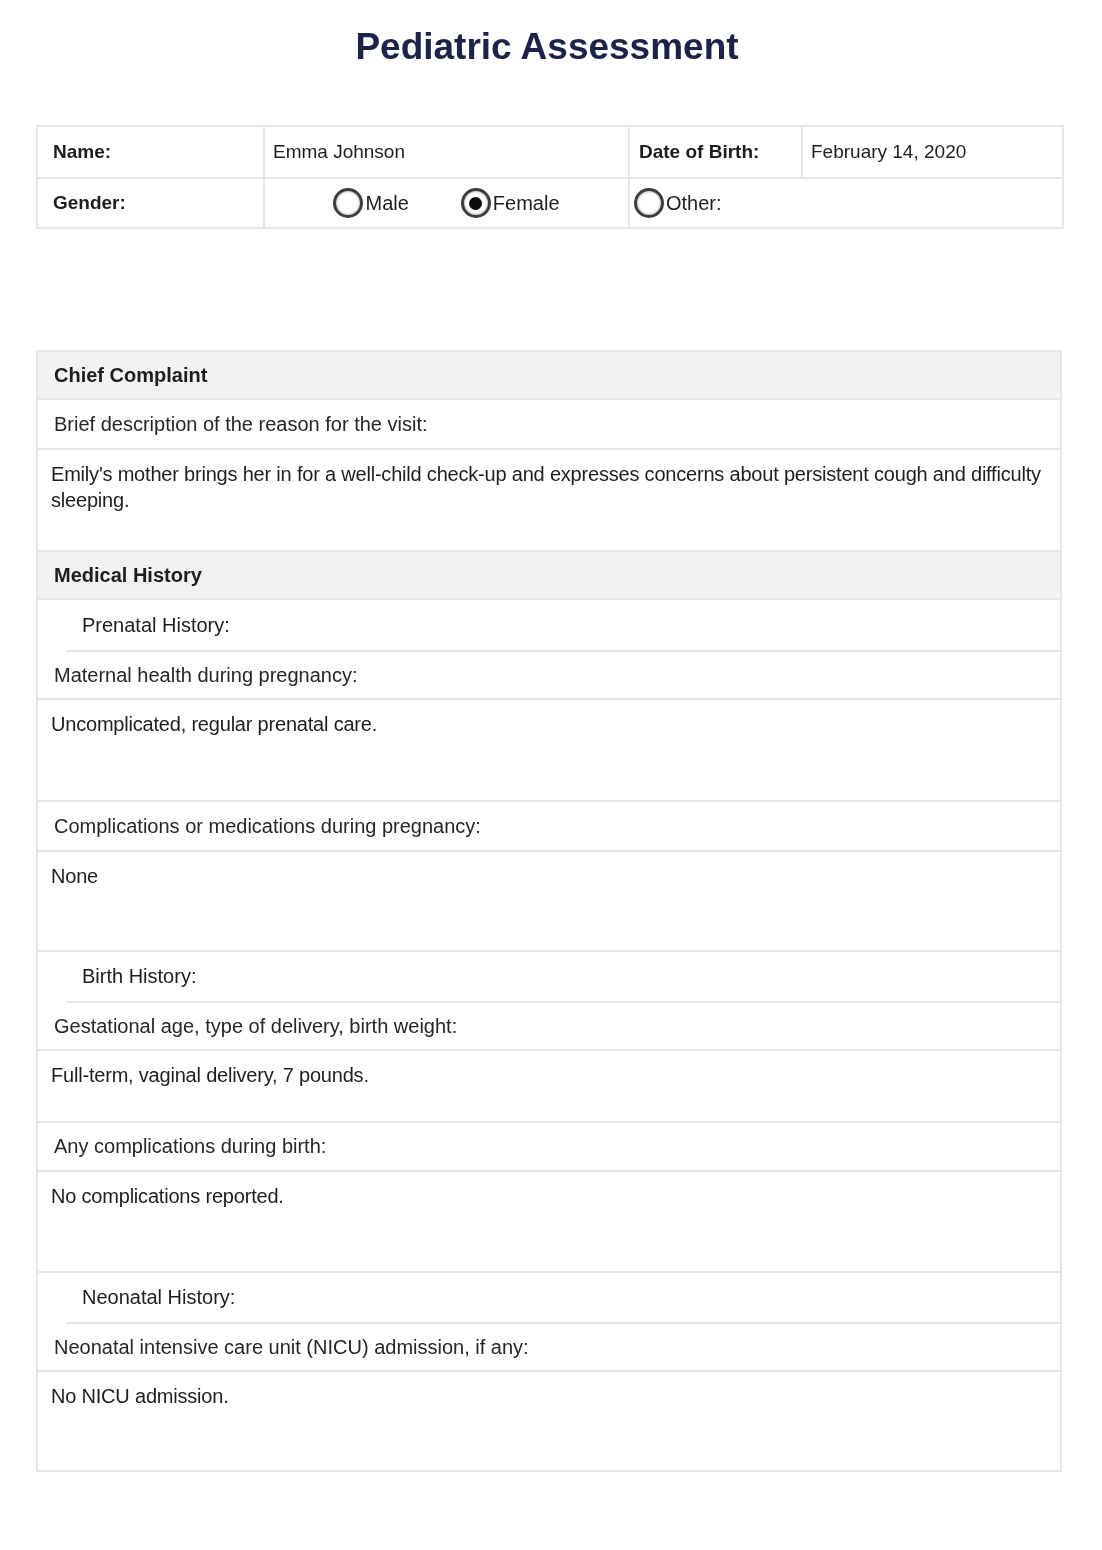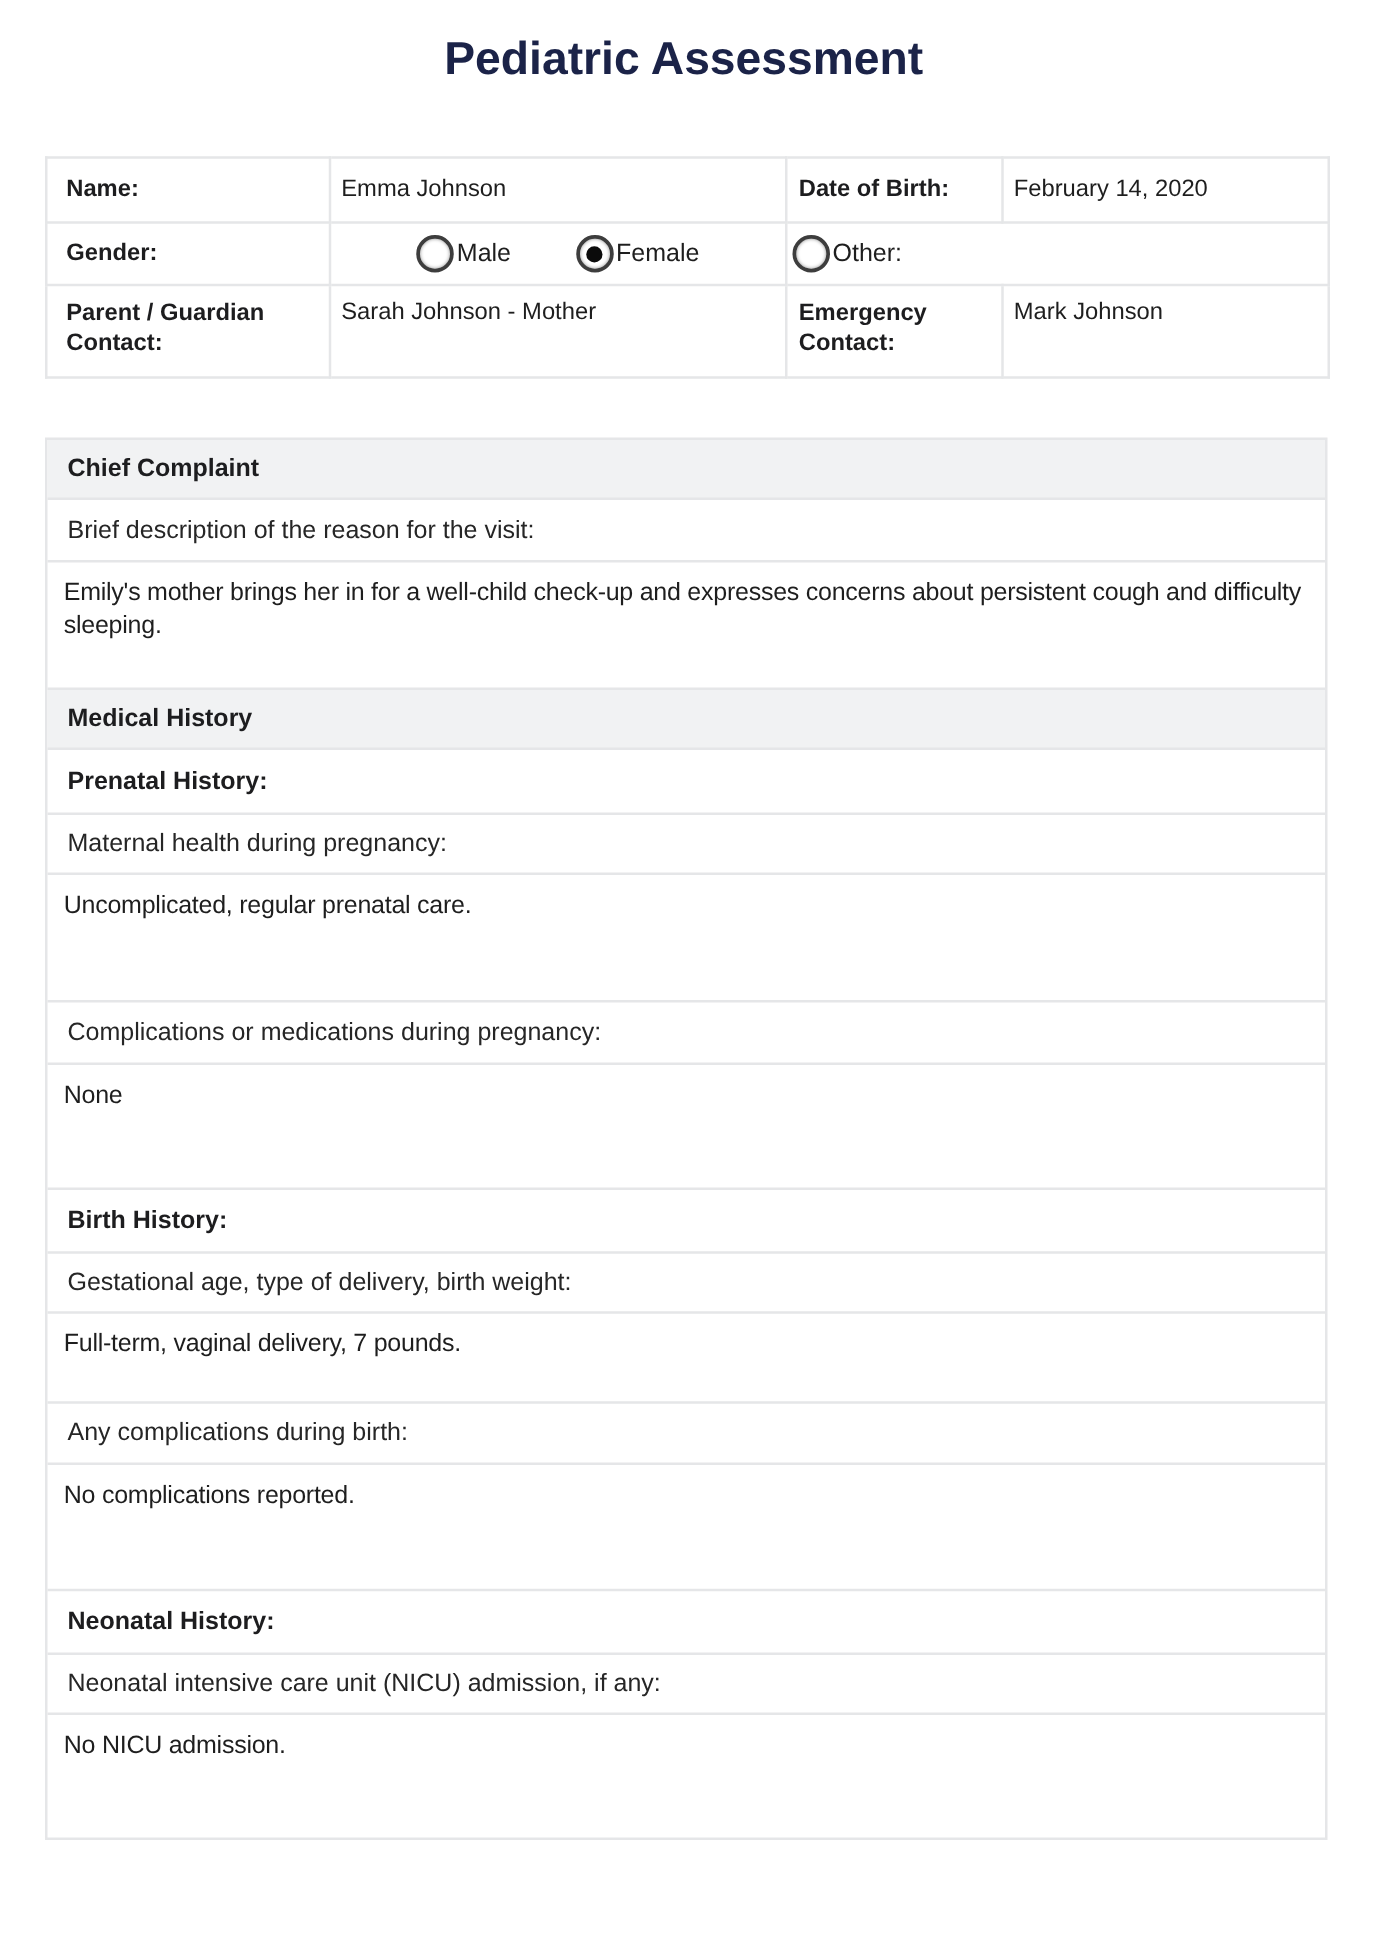--- a/index.html
+++ b/index.html
@@ -79,21 +79,21 @@
     padding-left: 16px;
     font-size: 20px;
   }
   .form-row:last-child { border-bottom: none; border-radius: 25px; }
   .row-header {
     background: #f1f2f3;
     font-weight: bold;
     color: #1d1d1f;
     text-align: center;
   }
-  .row-sub { font-weight: bold; color: #1d1d1f; }
+  .row-sub { font-weight: normal; color: #1d1d1f; margin-left: 28px; }
   .row-q { color: #262626; }
   .row-a {
     align-items: flex-start;
     padding: 11px 18px 0 13px;
     line-height: 1.3;
     letter-spacing: -0.2px;
   }
   .row-a span { display: block; max-width: 992px; }
 </style>
 </head>
@@ -131,26 +131,20 @@
     </td>
     <td class="gender-cell" colspan="2">
       <div class="other-flex">
         <span class="radio-group">
           <span class="radio"></span>
           <span class="radio-label">Other:</span>
         </span>
       </div>
     </td>
   </tr>
-  <tr class="row-top" style="height:74px">
-    <td class="lbl">Parent / Guardian Contact:</td>
-    <td class="val">Sarah Johnson - Mother</td>
-    <td class="lbl c3">Emergency Contact:</td>
-    <td class="val">Mark Johnson</td>
-  </tr>
 </tbody>
   </table>
 
 <div class="main-form">
   <div class="form-row row-header" style="height:48px">
     <span>Chief Complaint</span>
   </div>
   <div class="form-row row-q" style="height:50px">
     <span>Brief description of the reason for the visit:</span>
   </div>

